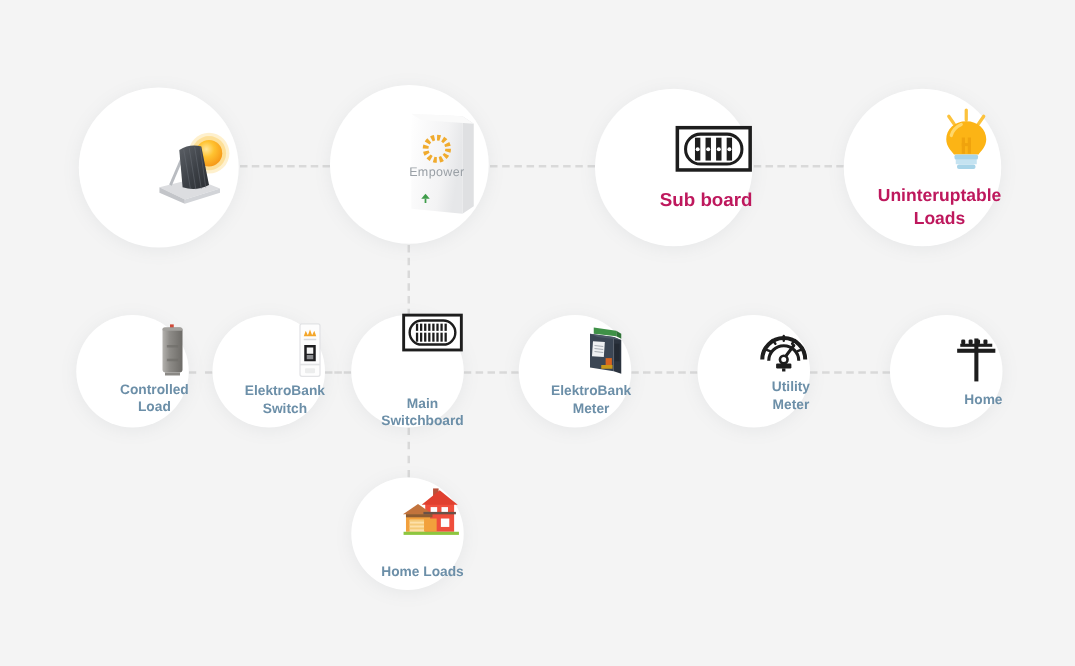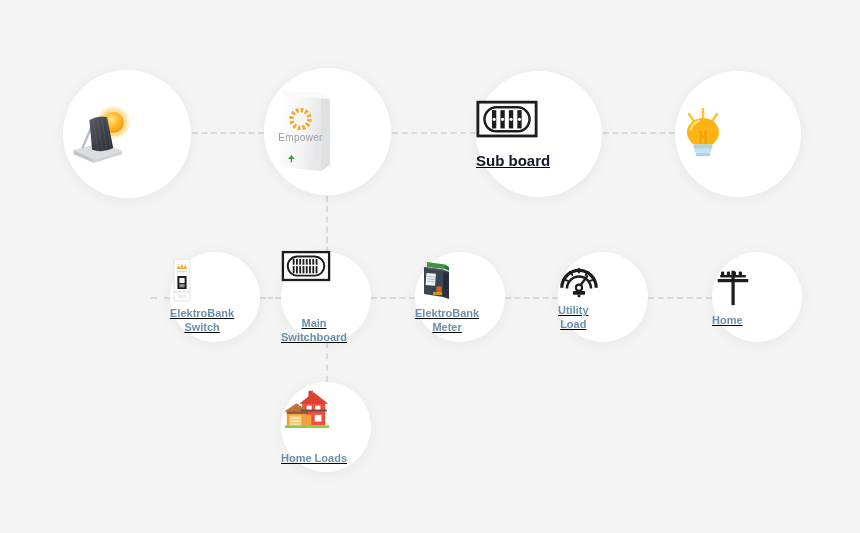--- a/index.html
+++ b/index.html
@@ -37,41 +37,40 @@
     border-left: 2px dashed #d9d9d9;
   }
 
   
   .node {
     position: absolute;
     border-radius: 50%;
     background: #ffffff;
     display: flex;
     flex-direction: column;
-    align-items: flex-start;
+    align-items: flex-end;
     justify-content: center;
     z-index: 3;
     box-shadow: 0 2px 14px rgba(120,130,140,0.10);
-    text-decoration: underline;
   }
 
   .node .icon {
     display: flex;
     align-items: center;
     justify-content: center;
   }
 
   .node .label {
     text-align: center;
     line-height: 1.25;
     font-weight: bold;
     white-space: pre-line;
   }
 
-  .label.orange { color: #0f172a; }
+  .label.orange { color: #be185d; }
   .label.blue   { color: #6c8fa8; }
 
   
   #node-solar          { left: 63px;  top: 70px;  width: 128px; height: 128px; }
   #node-empower        { left: 264px; top: 68px;  width: 127px; height: 127px; }
   #node-subboard       { left: 476px; top: 71px;  width: 126px; height: 126px; }
   #node-ups            { left: 675px; top: 71px;  width: 126px; height: 126px; }
 
   #node-controlled     { left: 61px;  top: 252px; width: 90px;  height: 90px; }
   #node-ebswitch       { left: 170px; top: 252px; width: 90px;  height: 90px; }
@@ -208,22 +207,45 @@
         <path d="M28 12 C18.6 12 12 18.6 12 26.4 C12 32.3 16 35.6 18.2 38.6 L37.8 38.6 C40 35.6 44 32.3 44 26.4 C44 18.6 37.4 12 28 12 Z" fill="#fcb415"></path>
         <path d="M24 14.6 C20 16.4 17 19.6 16 23.4" stroke="#ffd76a" stroke-width="2.6" fill="none" stroke-linecap="round"></path>
         <rect x="24.4" y="25" width="2.6" height="13" fill="#f0a30d"></rect>
         <rect x="29.2" y="25" width="2.6" height="13" fill="#f0a30d"></rect>
         <rect x="24.4" y="29.5" width="7.4" height="2.4" fill="#f0a30d"></rect>
         <rect x="18.6" y="38.6" width="18.8" height="4.2" rx="1.4" fill="#a8d4e8"></rect>
         <rect x="19.6" y="43" width="16.8" height="3.4" fill="#c5e3f1"></rect>
         <rect x="20.6" y="46.6" width="14.8" height="3.6" rx="1.6" fill="#a8d4e8"></rect>
       </svg>
     </span>
-  </div>
-
+    <span class="label orange" style="font-size:14px;margin-top:7px;">Uninteruptable
+Loads</span>
+  </div>
+
+  <div class="node" id="node-controlled">
+    <span class="icon" style="width:26px;height:40px;">
+      <svg class="svgicon" width="26" height="42" viewBox="0 0 26 42">
+        <defs>
+          <linearGradient id="wh" x1="0" y1="0" x2="1" y2="0">
+            <stop offset="0%" stop-color="#b4b2ae"></stop>
+            <stop offset="35%" stop-color="#8e8c88"></stop>
+            <stop offset="100%" stop-color="#6d6b67"></stop>
+          </linearGradient>
+        </defs>
+        <rect x="11" y="0.5" width="3" height="3" fill="#d14b3a"></rect>
+        <rect x="5" y="3" width="16" height="36" rx="2.4" fill="url(#wh)"></rect>
+        <rect x="5" y="3" width="16" height="2.6" rx="1.2" fill="#a3a19d"></rect>
+        <rect x="8.5" y="17" width="9" height="2" fill="#6f6d69" opacity="0.7"></rect>
+        <rect x="8.5" y="28" width="9" height="2" fill="#6f6d69" opacity="0.7"></rect>
+        <rect x="7" y="39" width="12" height="2.4" fill="#8b8985"></rect>
+      </svg>
+    </span>
+    <span class="label blue" style="font-size:11px;margin-top:6px;">Controlled
+Load</span>
+  </div>
 
   <div class="node" id="node-ebswitch">
     <span class="icon" style="width:24px;height:42px;">
       <svg class="svgicon" width="24" height="44" viewBox="0 0 24 44">
         <rect x="4" y="1" width="16" height="42" rx="1.6" fill="#fdfdfd" stroke="#e2e3e5" stroke-width="1"></rect>
         <g transform="translate(12,9)" fill="#f4a62a">
           <path d="M-5 2 L-3.4 -2.4 L-1.7 1.2 L0 -3.4 L1.7 1.2 L3.4 -2.4 L5 2 Z"></path>
         </g>
         <rect x="7" y="13" width="10" height="1.2" fill="#d9dadd"></rect>
         <rect x="7.4" y="18" width="9.2" height="13" fill="#1e1e20"></rect>
@@ -298,21 +320,21 @@
           <path d="M31.4 10.6 L29 13.8"></path>
           <path d="M37.4 18.5 L33.6 20"></path>
         </g>
         <path d="M22 26.5 L30.4 15.2" stroke="#1d1d1d" stroke-width="2.6" stroke-linecap="round" fill="none"></path>
         <circle cx="22" cy="27" r="3.2" fill="#ffffff" stroke="#1d1d1d" stroke-width="2.2"></circle>
         <rect x="15.6" y="30.4" width="12.8" height="4" rx="1" fill="#1d1d1d"></rect>
         <rect x="20.6" y="34.4" width="2.8" height="2.6" fill="#1d1d1d"></rect>
       </svg>
     </span>
     <span class="label blue" style="font-size:11px;margin-top:6px;">Utility
-Load</span>
+Meter</span>
   </div>
 
   <div class="node" id="node-grid">
     <span class="icon" style="width:42px;height:40px;">
       <svg class="svgicon" width="44" height="42" viewBox="0 0 44 42">
         <rect x="20.4" y="4" width="3.4" height="36" fill="#1d1d1d"></rect>
         <rect x="6" y="12.6" width="32" height="3.4" fill="#1d1d1d"></rect>
         <rect x="8.6" y="8.4" width="26.8" height="2.6" fill="#1d1d1d"></rect>
         <g fill="#1d1d1d">
           <rect x="9.4" y="4.8" width="3.4" height="4.2" rx="1.2"></rect>

